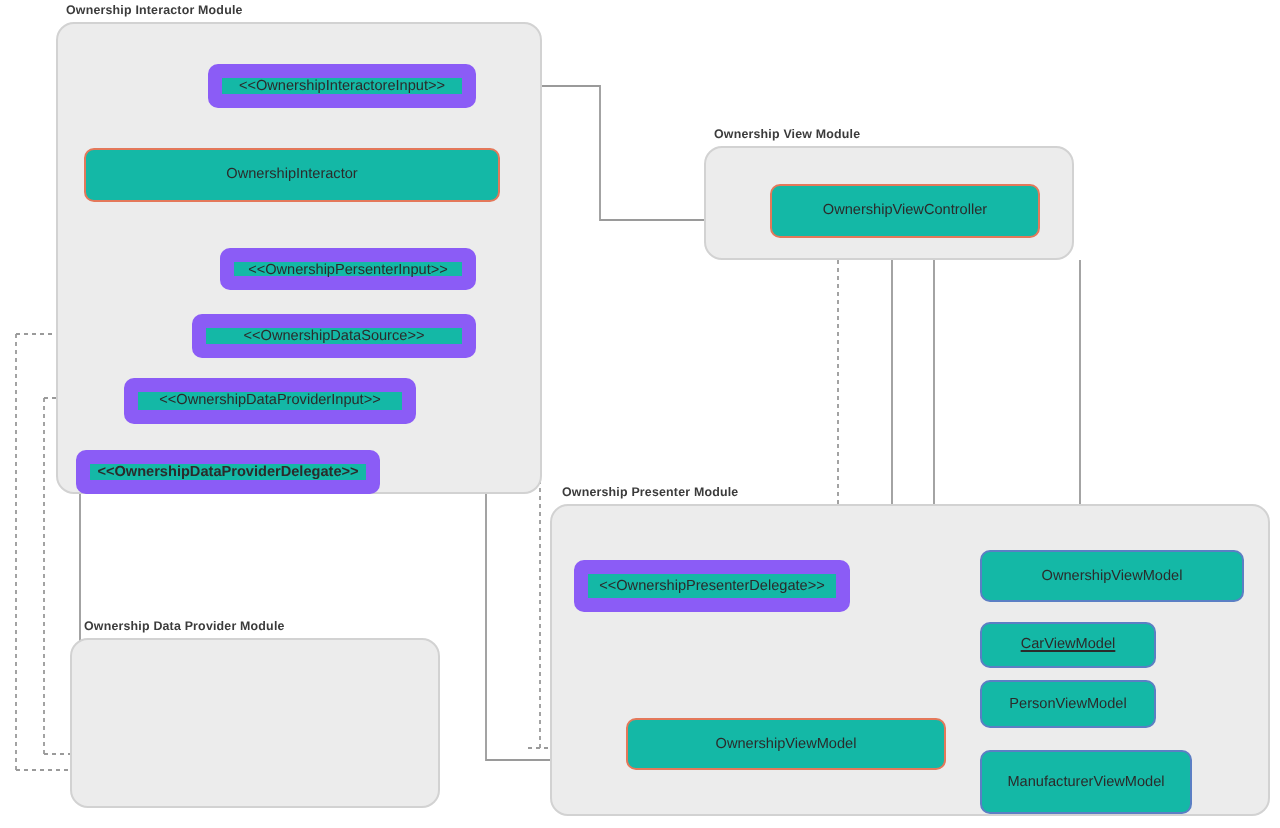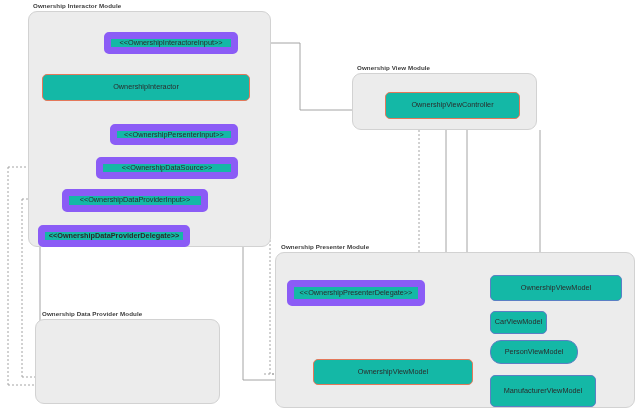--- a/index.html
+++ b/index.html
@@ -158,20 +158,20 @@
   <div class="module" style="left:352px; top:73px; width:185px; height:57px;"></div>
   <div class="node concrete" style="left:385px; top:92px; width:135px; height:27px;">OwnershipViewController</div>
 
   <div class="module-title" style="left:281px; top:243px;">Ownership Presenter Module</div>
   <div class="module" style="left:275px; top:252px; width:360px; height:156px;"></div>
 
   <div class="node protocol" style="left:287px; top:280px; width:138px; height:26px;">&lt;&lt;OwnershipPresenterDelegate&gt;&gt;</div>
   <div class="node concrete" style="left:313px; top:359px; width:160px; height:26px;">OwnershipViewModel</div>
 
   <div class="node viewmodel" style="left:490px; top:275px; width:132px; height:26px;">OwnershipViewModel</div>
-  <div class="node viewmodel" style="left:490px; top:311px; width:57px; height:23px;">CarViewModel</div>
-  <div class="node viewmodel" style="left:490px; top:340px; width:88px; height:24px;border-radius:11px;">PersonViewModel</div>
+  <div class="node viewmodel" style="left:490px; top:311px; width:88px; height:23px;text-decoration:underline;">CarViewModel</div>
+  <div class="node viewmodel" style="left:490px; top:340px; width:88px; height:24px;">PersonViewModel</div>
   <div class="node viewmodel" style="left:490px; top:375px; width:106px; height:32px;">ManufacturerViewModel</div>
 
   <div class="module-title" style="left:42px; top:310px;">Ownership Data Provider Module</div>
   <div class="module" style="left:35px; top:319px; width:185px; height:85px;"></div>
 
 </div>
 
 </body></html>

